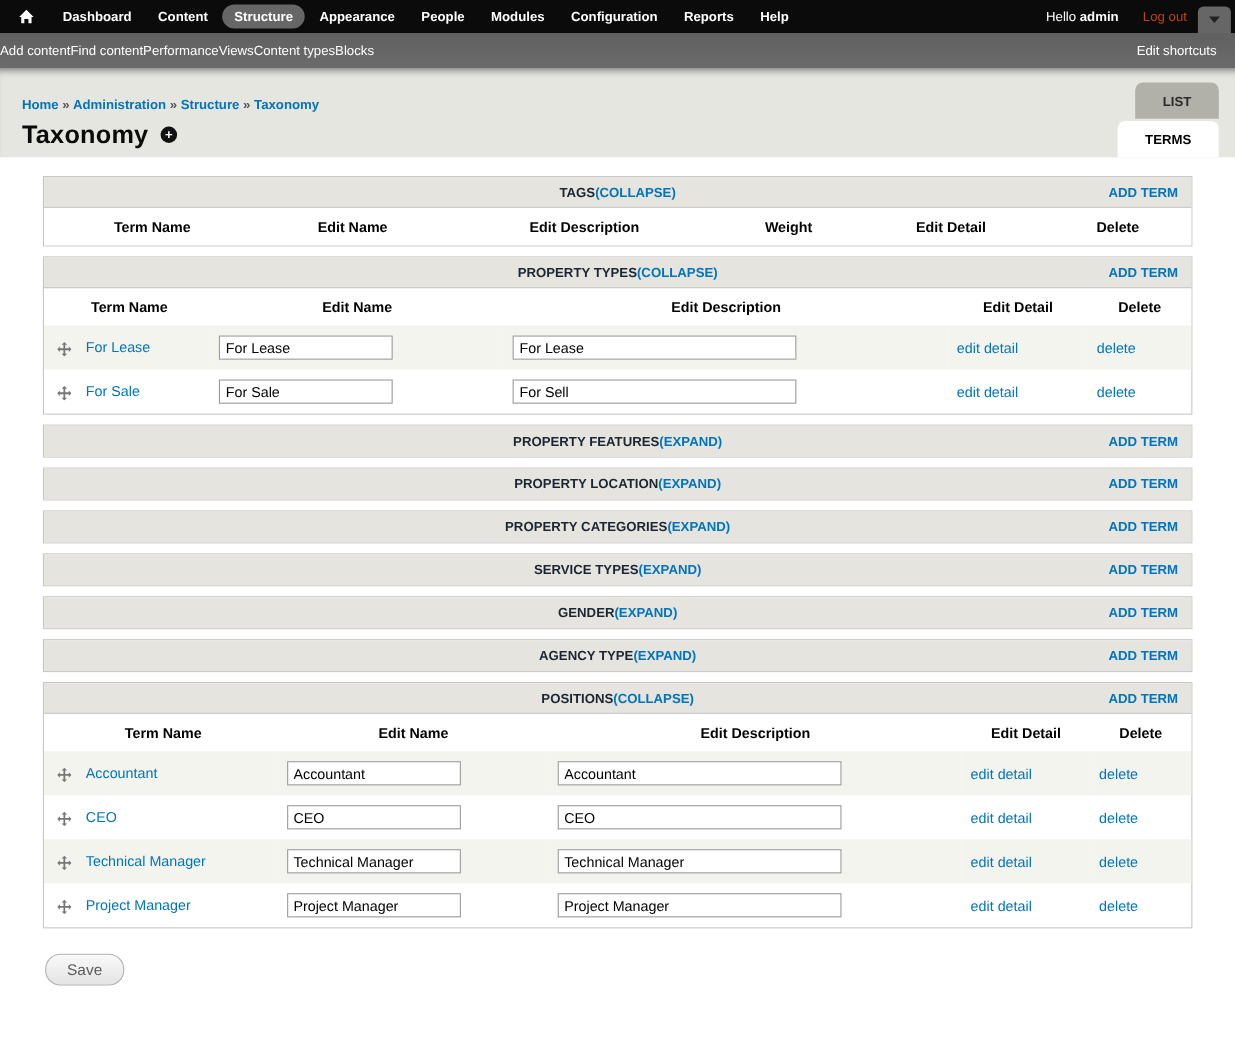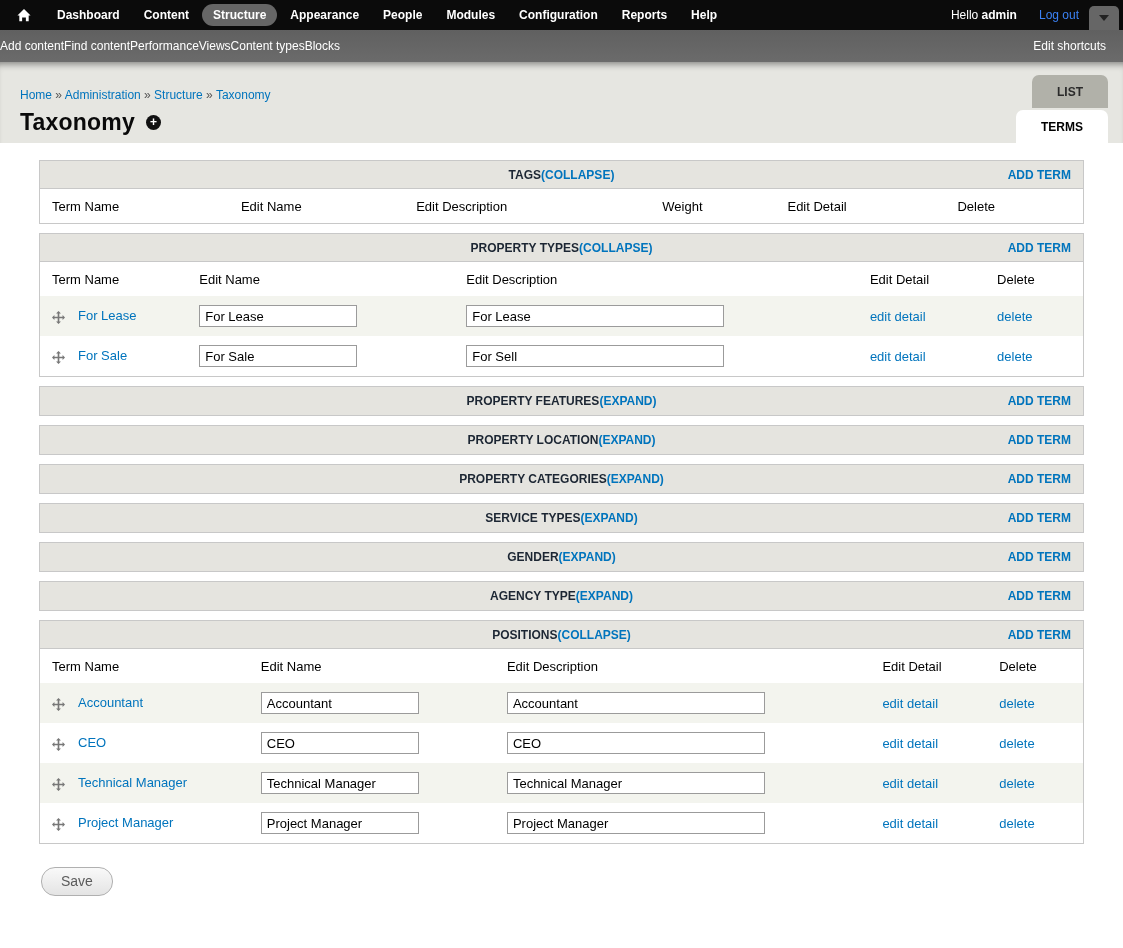--- a/index.html
+++ b/index.html
@@ -10,37 +10,37 @@
   .toolbar { position:relative; height:30px; background:#0b0b0b; display:flex;
     align-items:center; color:#fff; font-size:12px; font-weight:bold; }
   .toolbar .home { margin:0 14px 0 16px; display:flex; align-items:center; cursor:pointer; }
   .tmenu { color:#fff; text-decoration:none; padding:4px 11px; margin-right:2px;
     border-radius:20px; cursor:pointer; }
   .tmenu.active { background:#666; }
   .toolbar-right { position:absolute; right:44px; top:0; height:30px; display:flex;
     align-items:center; gap:22px; }
   .greeting { font-weight:normal; }
   .greeting b { font-weight:bold; }
-  .logout { color:#3b82f6; text-decoration:none; font-weight:normal; cursor:pointer; }
+  .logout { color:#c2410c; text-decoration:none; font-weight:normal; cursor:pointer; }
   .toolbar-toggle { position:absolute; right:4px; top:6px; width:30px; height:24px;
     background:#666; border-radius:5px 5px 0 0; display:flex; justify-content:center;
     align-items:center; cursor:pointer; }
   .tri-down { width:0; height:0; border-left:5px solid transparent;
     border-right:5px solid transparent; border-top:6px solid #222; }
 
   
   .shortcut-bar { position:relative; height:32px; background:linear-gradient(#606060,#6b6b6b);
     display:flex; align-items:center; color:#fff; font-size:12px; }
   .shortcut-bar .sc-item { color:#fff; text-decoration:none; cursor:pointer; }
   .sc-edit { position:absolute; right:17px; color:#fff; text-decoration:none; cursor:pointer; }
 
   
   .band { position:relative; height:81px; background:#e6e6e1;
     box-shadow:inset 0 7px 7px -5px rgba(0,0,0,0.45); }
-  .breadcrumb { padding:26px 0 0 20px; font-size:12px; color:#444; }
+  .breadcrumb { padding:26px 0 0 20px; font-size:12px; color:#444;font-weight:bold; }
   .bc-link { color:#0074bd; text-decoration:none; cursor:pointer; }
   .bc-sep { color:#555; }
   .page-title-row { display:flex; align-items:center; margin:7px 0 0 20px; }
   .page-title { font-size:23px; color:#0a0a0a; letter-spacing:0.2px; }
   .help-icon { margin-left:11px; width:15px; height:15px; border-radius:50%; background:#111;
     color:#fff; font-size:12px; font-weight:bold; line-height:14px; text-align:center;
     cursor:pointer; }
   .tabs { position:absolute; right:15px; bottom:0; display:flex; gap:2px; align-items:flex-end;flex-direction:column; }
   .tab { font-size:12px; font-weight:bold; padding:10px 25px 9px; border-radius:7px 7px 0 0;
     background:#b1b1a9; color:#2b2b2b; text-decoration:none; cursor:pointer; }
@@ -50,21 +50,21 @@
   .content { background:#fff; padding:17px 39px 40px; }
   .fieldset { border:1px solid #c8c8c8; margin-bottom:9px; }
   .legend { position:relative; height:28px; background:#e5e4df; text-align:center;
     line-height:28px; font-size:12px; font-weight:bold; color:#1c2633; }
   .fieldset.expanded .legend { border-bottom:1px solid #c8c8c8; }
   .sec-toggle { color:#0074bd; text-decoration:none; cursor:pointer; }
   .add-term { position:absolute; right:12px; top:0; color:#0074bd; text-decoration:none;
     cursor:pointer; }
 
   table.terms { width:100%; border-collapse:collapse; font-size:13px; table-layout:fixed; }
-  table.terms th { text-align:left; font-weight:normal; color:#000; padding:10px 8px 9px;
+  table.terms th { text-align:center; font-weight:bold; color:#000; padding:10px 8px 9px;
     background:#fff; }
   table.terms th:first-child, table.terms td:first-child { padding-left:12px; }
   table.terms td { padding:4px 8px; height:40px; }
   table.terms tbody tr:nth-child(odd) { background:#f3f4ee; }
   .drag { display:inline-block; vertical-align:middle; margin-right:13px; cursor:move;
     line-height:0; }
   .term-link, .cell-link { color:#0074bd; text-decoration:none; cursor:pointer; }
   .inp { height:22px; border:1px solid #9b9b9b; background:#fff; padding:1px 5px;
     font-size:13px; color:#000; font-family:"Liberation Sans", sans-serif; }
   .inp.name { width:158px; }

